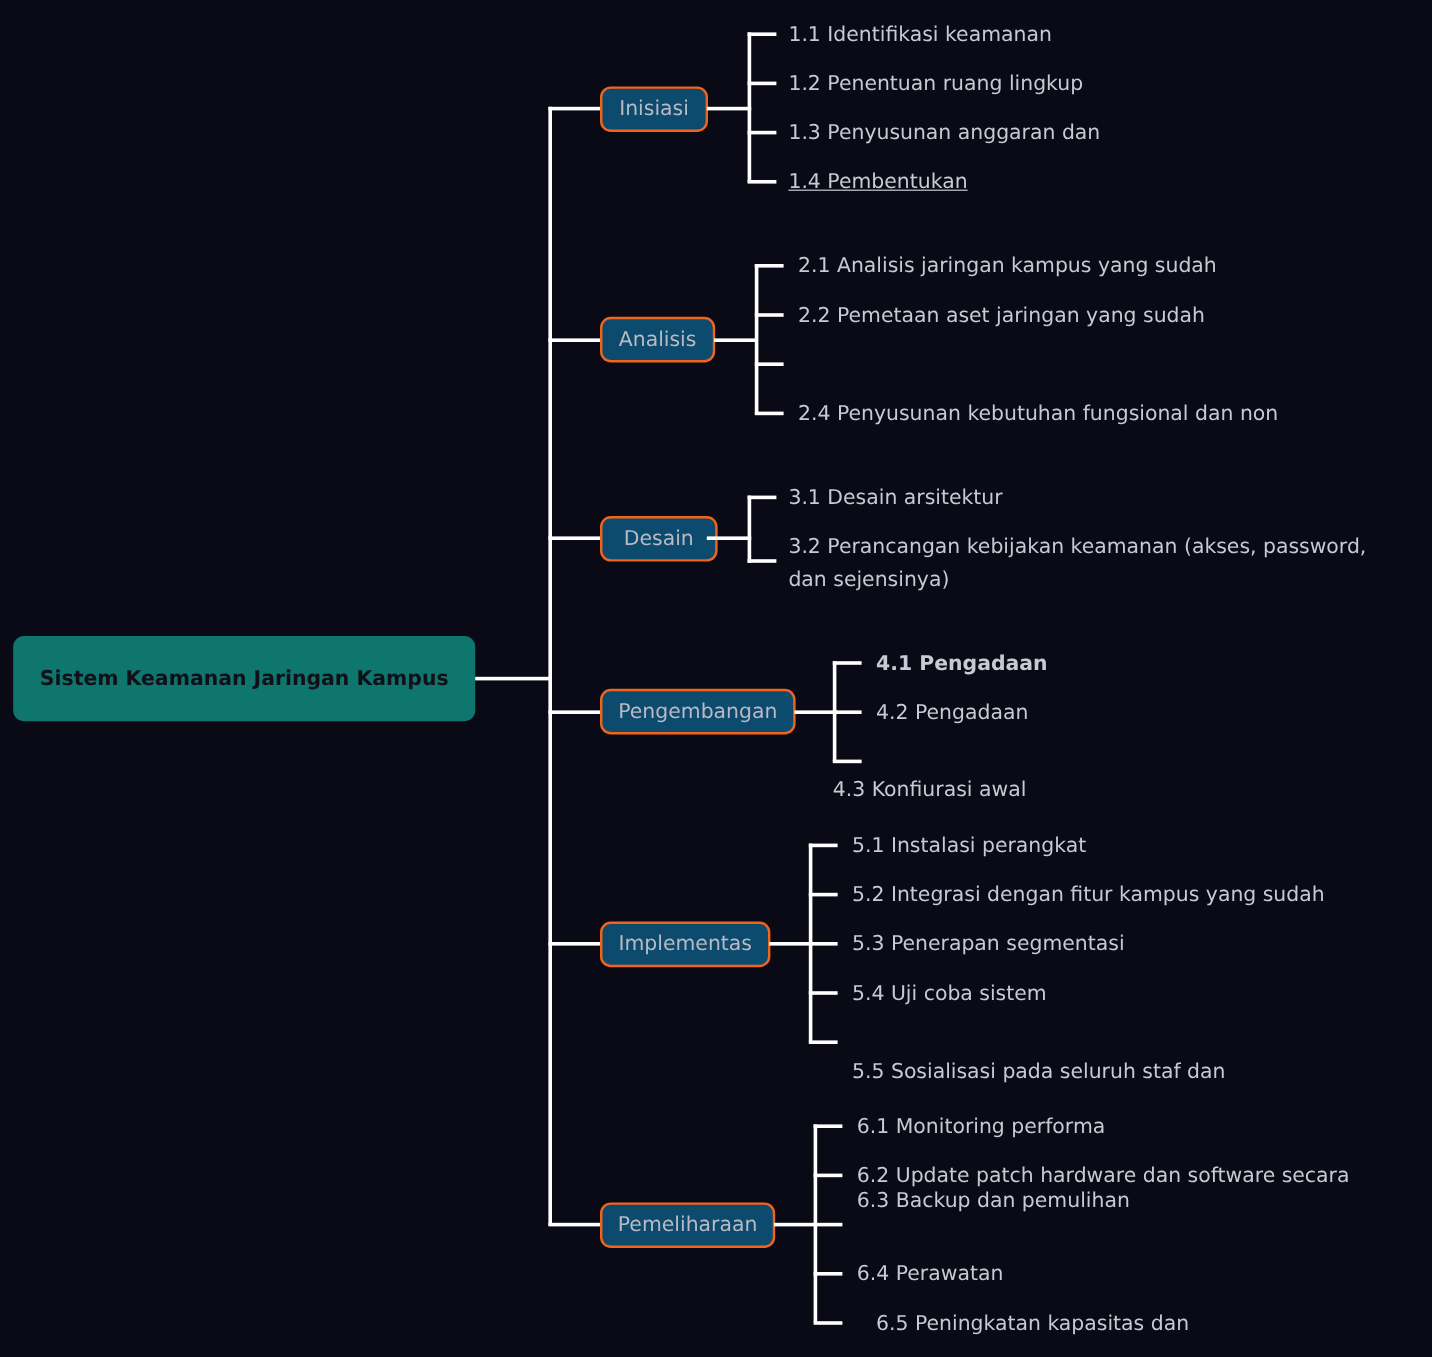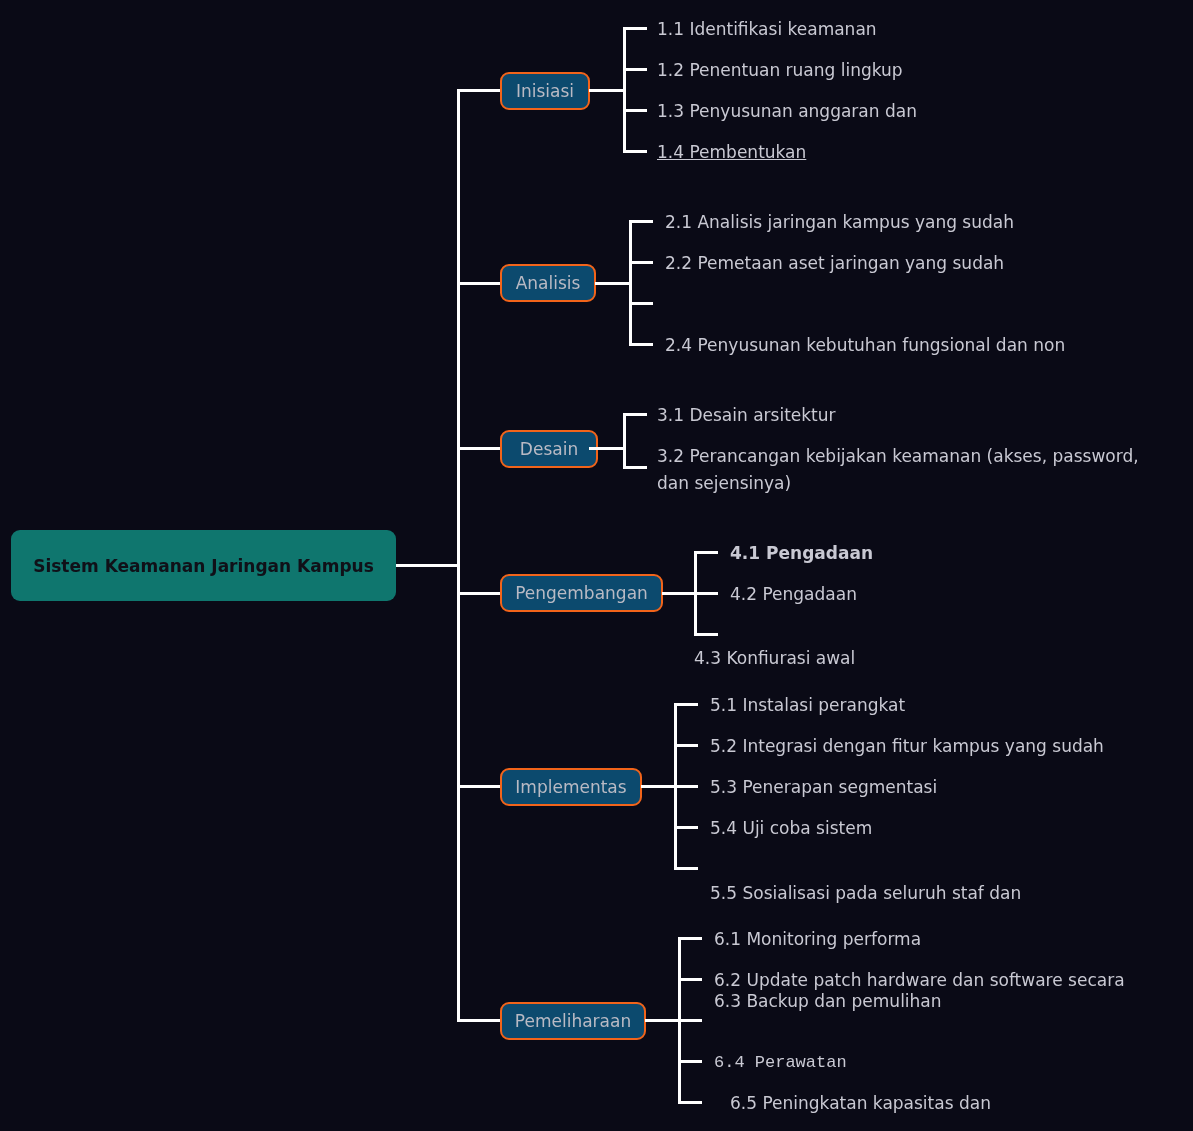--- a/index.html
+++ b/index.html
@@ -160,16 +160,16 @@
   <div class="hline" style="left:645px; top:1019px; width:36px;"></div>
   <div class="vline" style="left:678px; top:937px; height:165px;"></div>
   <div class="hline" style="left:678px; top:937px; width:24px;"></div>
   <div class="hline" style="left:678px; top:978px; width:24px;"></div>
   <div class="hline" style="left:678px; top:1019px; width:24px;"></div>
   <div class="hline" style="left:678px; top:1060px; width:24px;"></div>
   <div class="hline" style="left:678px; top:1101px; width:24px;"></div>
   <div class="leaf-text" style="left:714px; top:926px;">6.1 Monitoring performa</div>
   <div class="leaf-text" style="left:714px; top:967px;">6.2 Update patch hardware dan software secara</div>
   <div class="leaf-text" style="left:714px; top:988px;">6.3 Backup dan pemulihan</div>
-  <div class="leaf-text" style="left:714px; top:1049px;font-family:Liberation Mono, monospace;">6.4 Perawatan</div>
+  <div class="leaf-text" style="left:714px; top:1049px;">6.4 Perawatan</div>
   <div class="leaf-text" style="left:700px; top:1090px;margin-left:30px;">6.5 Peningkatan kapasitas dan</div>
 
 </div>
 
 </body></html>

